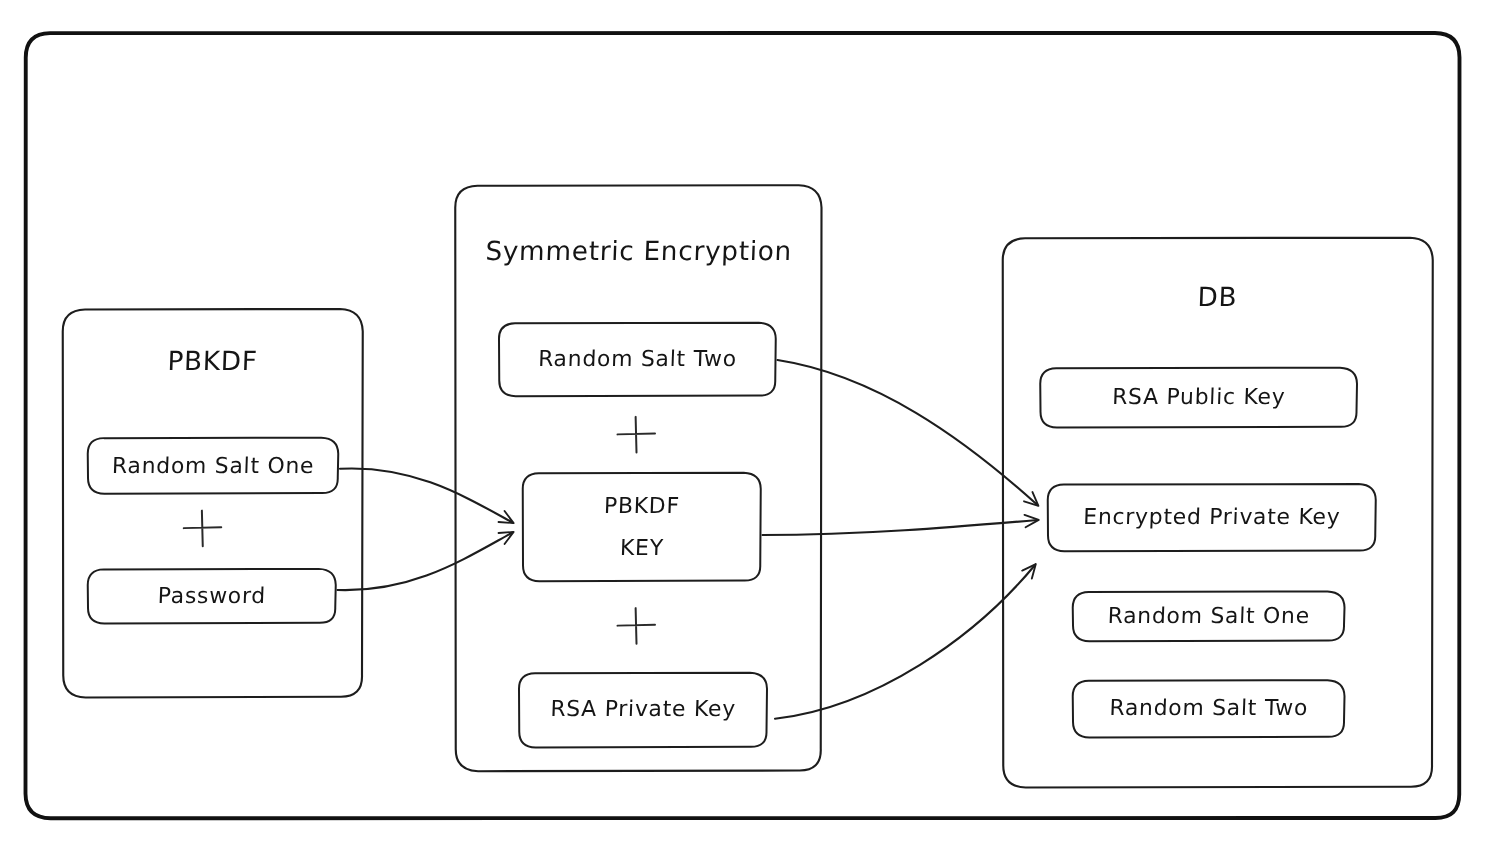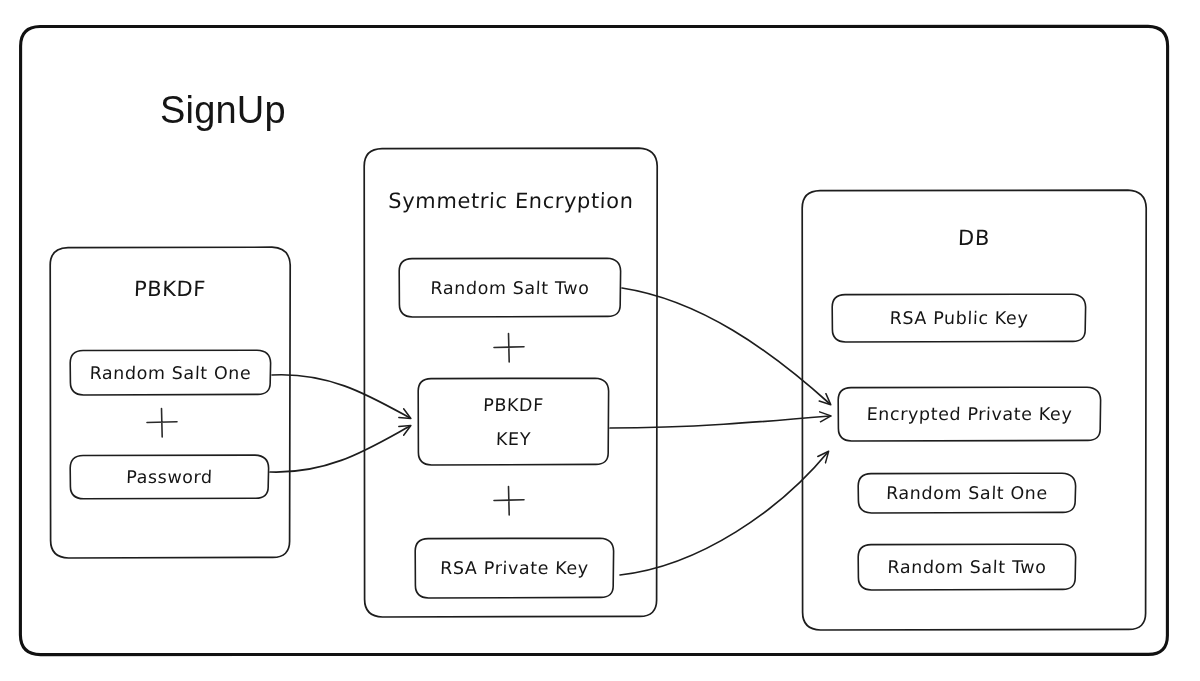--- a/index.html
+++ b/index.html
@@ -150,21 +150,20 @@
       <path d="M622,288 C700,300 770,350 830,404" fill="none" stroke="#1d1d1d" stroke-width="1.7" stroke-linecap="round" marker-end="url(#ahead)"></path>
     </g>
     <g>
       <path d="M610,428 C690,428 760,422 830,416" fill="none" stroke="#1d1d1d" stroke-width="1.7" stroke-linecap="round" marker-end="url(#ahead)"></path>
     </g>
     <g>
       <path d="M620,575 C700,566 780,510 828,452" fill="none" stroke="#1d1d1d" stroke-width="1.7" stroke-linecap="round" marker-end="url(#ahead)"></path>
     </g>
   </svg>
 
-  <div class="label page-title" style="left:160px; top:82px; width:240px; height:56px; font-size:38px; justify-content:flex-start;">SignUp</div>
 
   <div class="label hand group-title" style="left:50px; top:272px; width:240px; height:34px;">PBKDF</div>
   <div class="label hand node-label" style="left:70px; top:350px; width:201px; height:45px;">Random Salt One</div>
   <div class="label hand plus-label" style="left:70px; top:405px; width:201px; height:34px; opacity:0;">+</div>
   <div class="label hand node-label" style="left:70px; top:455px; width:199px; height:44px;">Password</div>
 
   <div class="label hand group-title" style="left:364px; top:184px; width:294px; height:34px;">Symmetric Encryption</div>
   <div class="label hand node-label" style="left:399px; top:258px; width:222px; height:59px;">Random Salt Two</div>
   <div class="label hand plus-label" style="left:399px; top:330px; width:222px; height:34px; opacity:0;">+</div>
   <div class="label hand node-label" style="left:418px; top:391px; width:191px; height:28px;">PBKDF</div>

